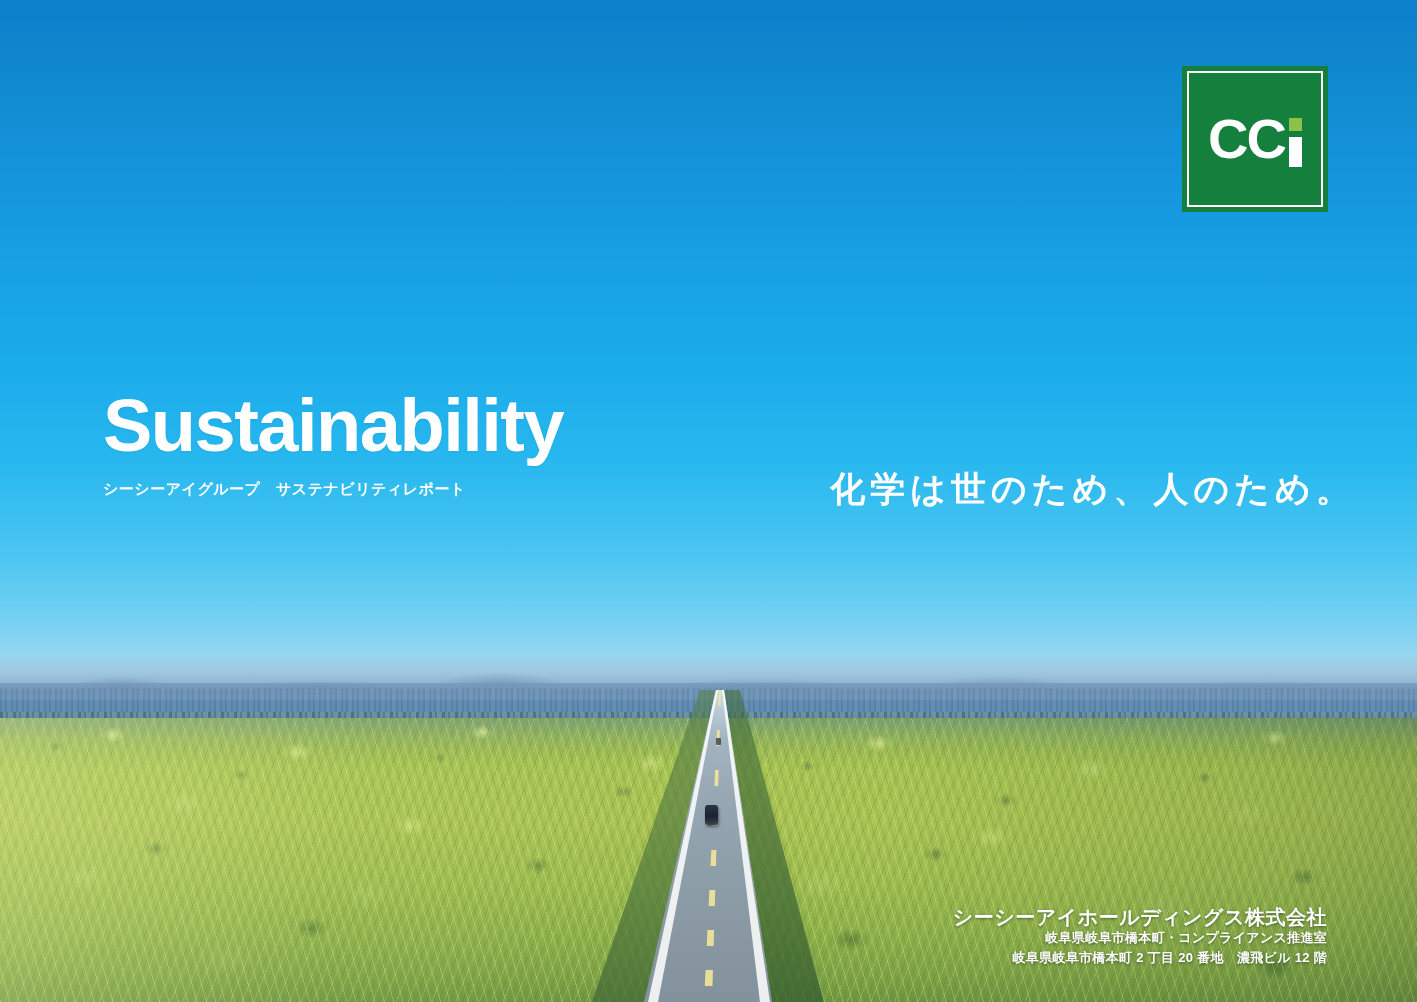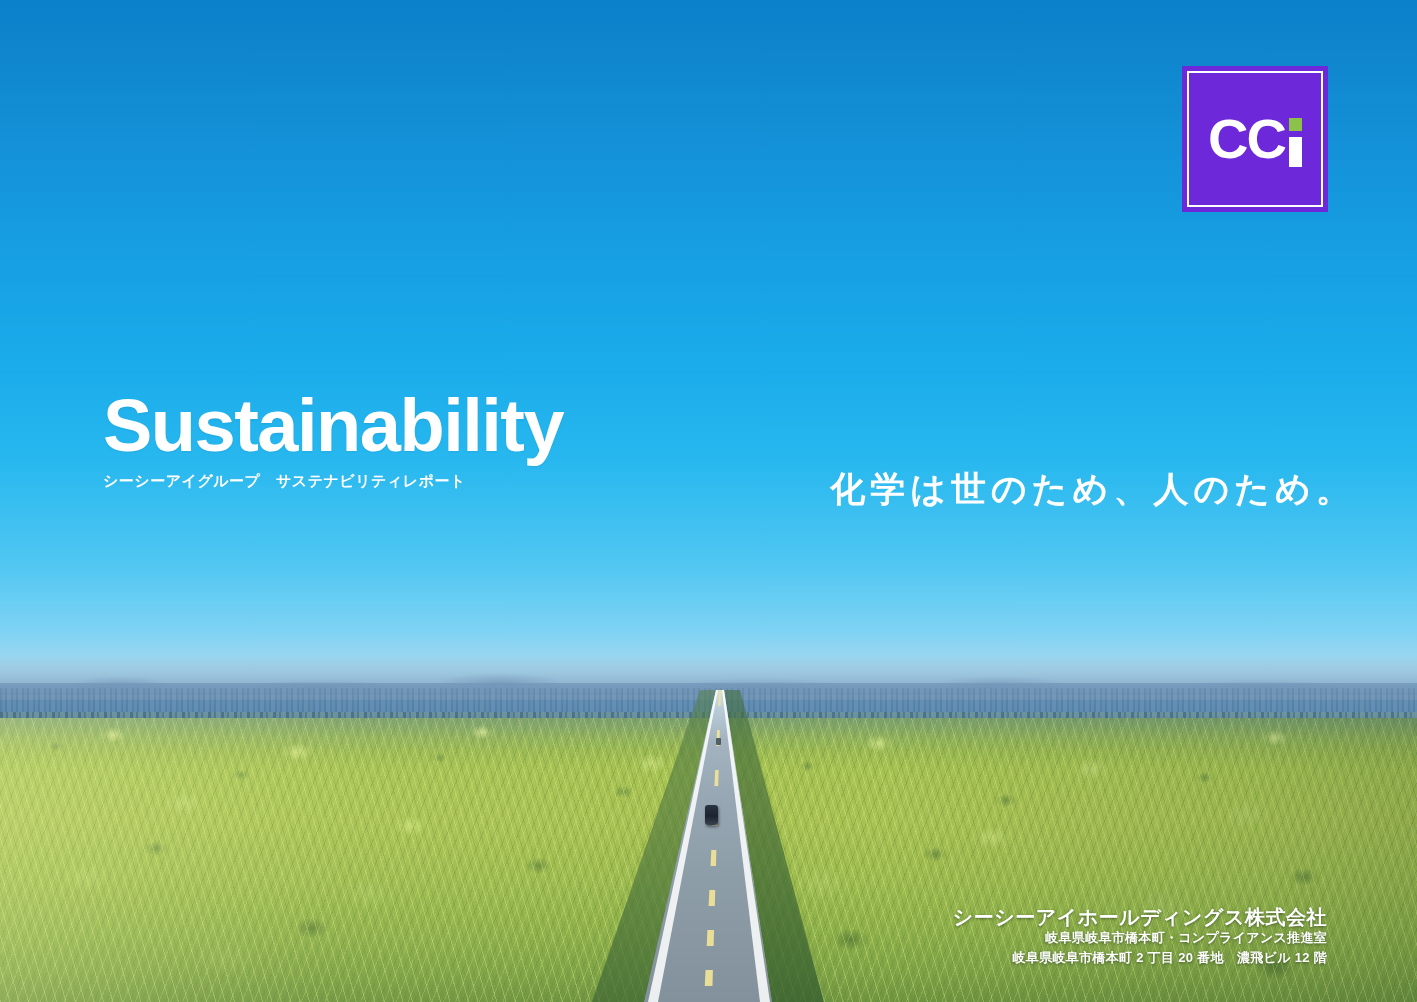--- a/index.html
+++ b/index.html
@@ -292,21 +292,21 @@
   .title-line {
     color: #ffffff;
     font-size: 74px;
     font-weight: 700;
     line-height: 84px;
     letter-spacing: -1.5px;
     white-space: nowrap;
     text-shadow: 0 1px 2px rgba(0,70,120,0.10);
   }
   .title-sub {
-    margin-top: 4px;
+    margin-top: 12px;
     color: #ffffff;
     font-size: 15px;
     font-weight: 700;
     letter-spacing: 0.5px;
     white-space: nowrap;
   }
 
   
   .tagline {
     position: absolute;
@@ -321,21 +321,21 @@
     text-align: center;
   }
 
   
   .logo {
     position: absolute;
     left: 1182px;
     top: 66px;
     width: 146px;
     height: 146px;
-    background: #6d28d9;
+    background: #15803d;
     box-sizing: border-box;
   }
   .logo-inner-border {
     position: absolute;
     left: 5px; top: 5px;
     right: 5px; bottom: 5px;
     border: 2px solid #ffffff;
   }
   .logo-mark {
     position: absolute;

